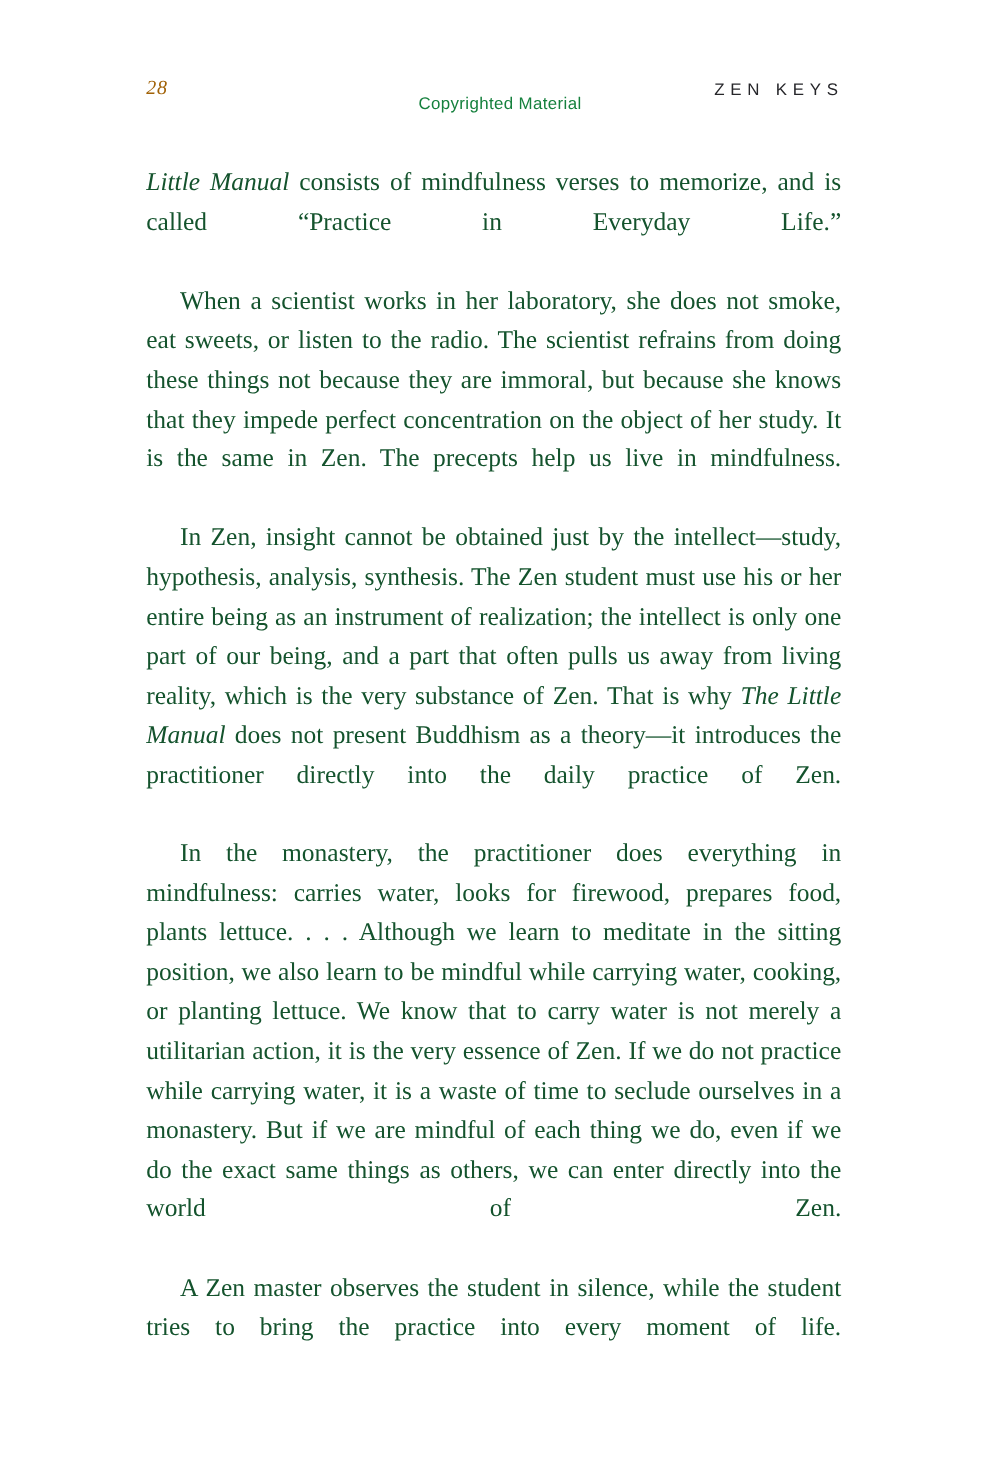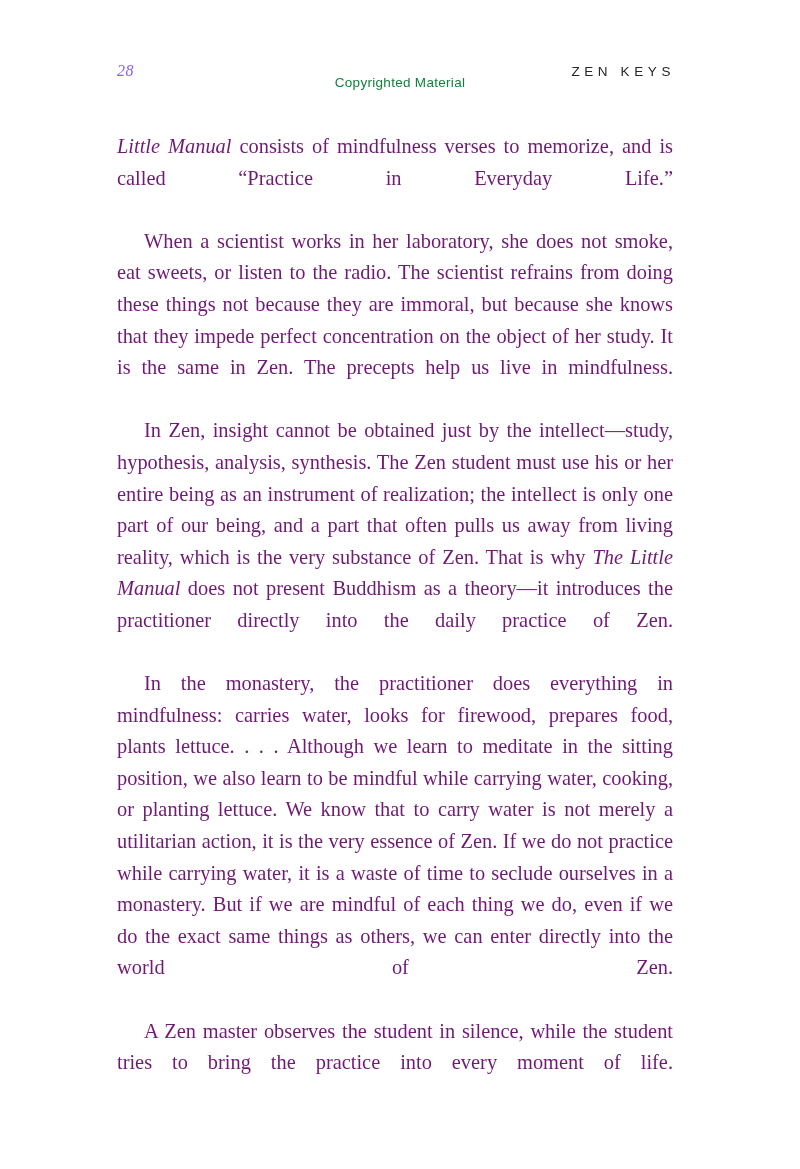--- a/index.html
+++ b/index.html
@@ -41,21 +41,21 @@
     width: 558px;
     height: 20px;
   }
   .folio {
     position: absolute;
     left: 0;
     top: 0;
     font-family: "Liberation Serif", "DejaVu Serif", serif;
     font-style: italic;
     font-size: 16px;
-    color: #8b5cf6;
+    color: #a16207;
     letter-spacing: 0.5px;
   }
   .book-title {
     position: absolute;
     right: 0;
     top: 2px;
     font-family: Liberation Sans, sans-serif;
     font-size: 13.5px;
     color: #26262a;
     letter-spacing: 4.6px;
@@ -66,21 +66,21 @@
   .textblock {
     position: absolute;
     top: 131px;
     left: 117px;
     width: 556px;
   }
   p.para {
     margin: 0;
     font-size: 20.4px;
     line-height: 31.6px;
-    color: #701a75;
+    color: #14532d;
     text-align: justify;
     text-justify: inter-word;
     -webkit-hyphens: none;
     hyphens: none;
     word-spacing: 0.2px;
   }
   p.indent { text-indent: 27px; }
   p.noindent { text-indent: 0; }
   
   p.para:after {

